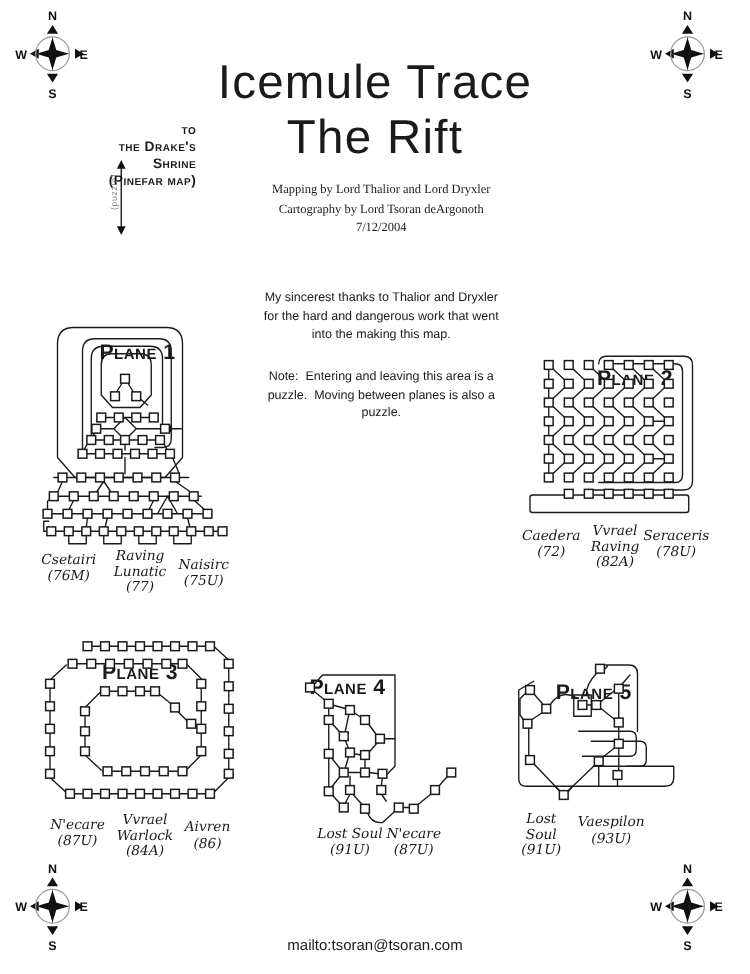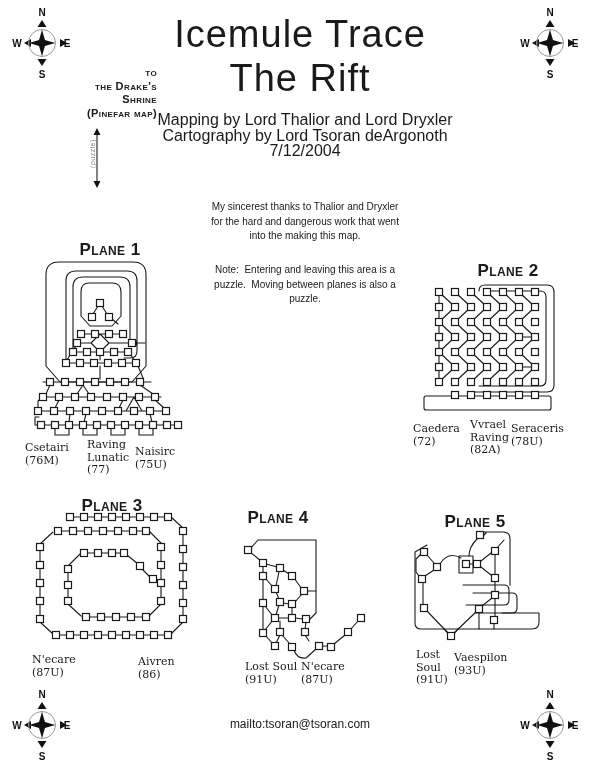--- a/index.html
+++ b/index.html
@@ -1,27 +1,27 @@
 <!DOCTYPE html>
 <html><head>
 <meta charset="utf-8">
 <style>
   html,body{margin:0;padding:0;background:#fff;}
   #page{position:relative;width:600px;height:779px;background:#fff;overflow:hidden;
         font-family:"Liberation Sans",sans-serif;color:#1a1a1a;}
   .abs{position:absolute;}
-  .ctr{text-align:center;}
+  .ctr{text-align:center;margin-top:32px;}
   .title1{font-size:38px;line-height:44px;letter-spacing:1px;}
   .title2{font-size:38px;line-height:44px;letter-spacing:1px;}
-  .credits{font-size:16px;line-height:15.5px;white-space:pre-line;}
+  .credits{font-size:10px;line-height:15.5px;white-space:pre-line;font-family:Liberation Serif, serif;}
   .sc{font-variant:small-caps;font-weight:bold;letter-spacing:.4px;}
   .shrine{font-size:11px;line-height:13.5px;white-space:pre-line;text-align:right;}
   .planehead{font-size:17px;}
   .para{font-size:10px;line-height:14.5px;white-space:pre-wrap;}
-  .script{font-family:"DejaVu Serif",serif;font-size:11px;line-height:12.5px;text-align:left;}
+  .script{font-family:"DejaVu Serif",serif;font-style:italic;font-size:11px;line-height:12.5px;text-align:center;}
   .foot{font-size:12px;line-height:15.5px;}
   .puz{font-size:7px;color:#888;transform:rotate(-90deg);letter-spacing:.5px;text-align:center;}
   svg .nd{fill:#fff;stroke:#1a1a1a;stroke-width:1.2;}
   svg .ln{fill:none;stroke:#1a1a1a;stroke-width:1.1;stroke-linejoin:round;stroke-linecap:round;}
   .cdir{font:bold 10px "Liberation Sans",sans-serif;fill:#111;}
 </style>
 </head>
 <body>
 
 <div id="page">
@@ -420,20 +420,24 @@
   </div>
   <div class="abs script" style="left:511px;top:423px;width:60px">
     <div>Seraceris</div>
     <div>(78U)</div>
   </div>
 
   <div class="abs script" style="left:32px;top:654px;width:60px">
     <div>N'ecare</div>
     <div>(87U)</div>
   </div>
+  <div class="abs script" style="left:90px;top:650px;width:52px">
+    <div>Vvrael Warlock</div>
+    <div>(84A)</div>
+  </div>
   <div class="abs script" style="left:138px;top:656px;width:56px">
     <div>Aivren</div>
     <div>(86)</div>
   </div>
 
   <div class="abs script" style="left:245px;top:661px;width:70px">
     <div>Lost Soul</div>
     <div>(91U)</div>
   </div>
   <div class="abs script" style="left:301px;top:661px;width:60px">

